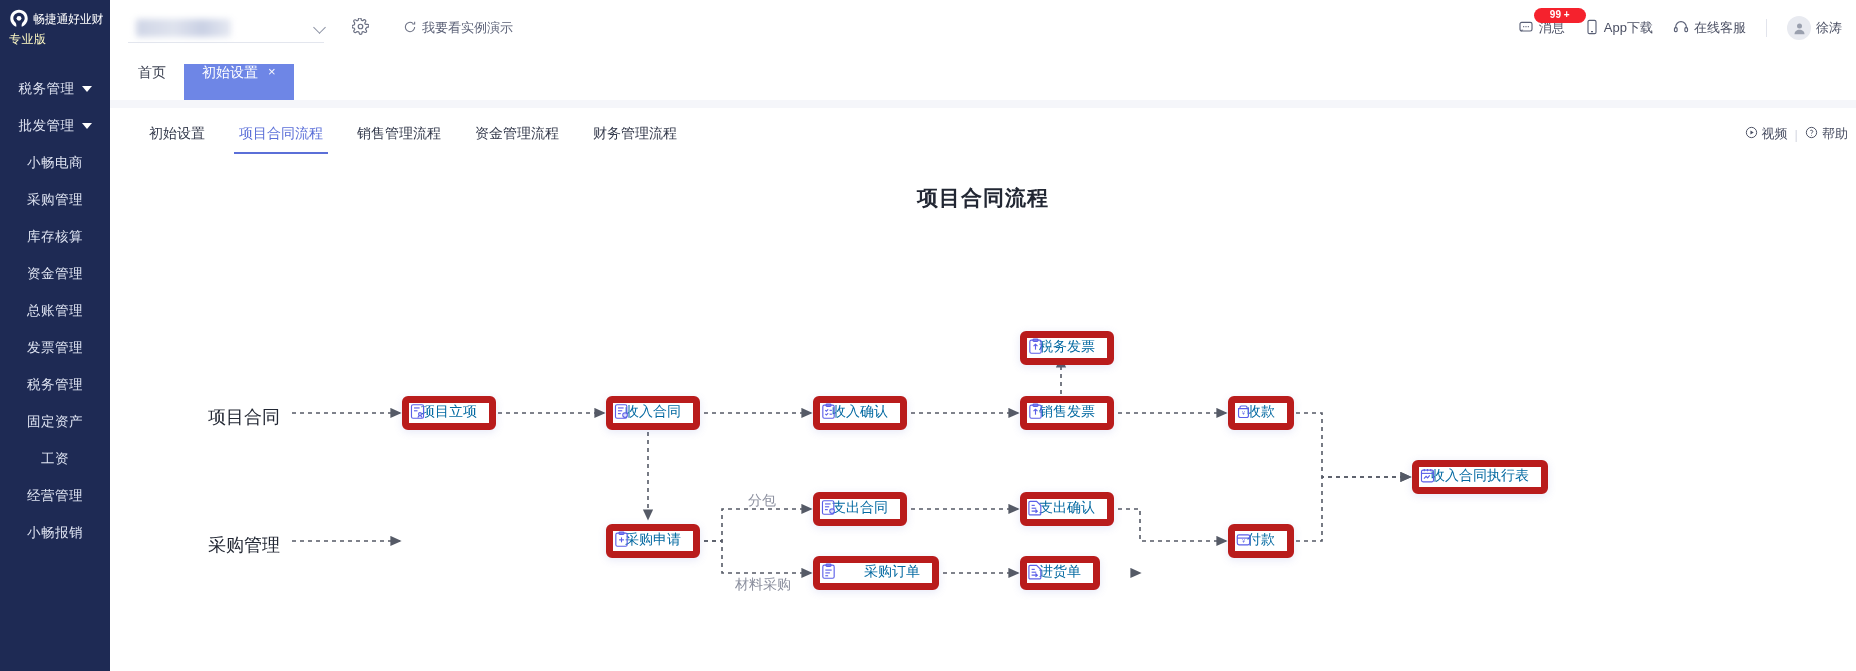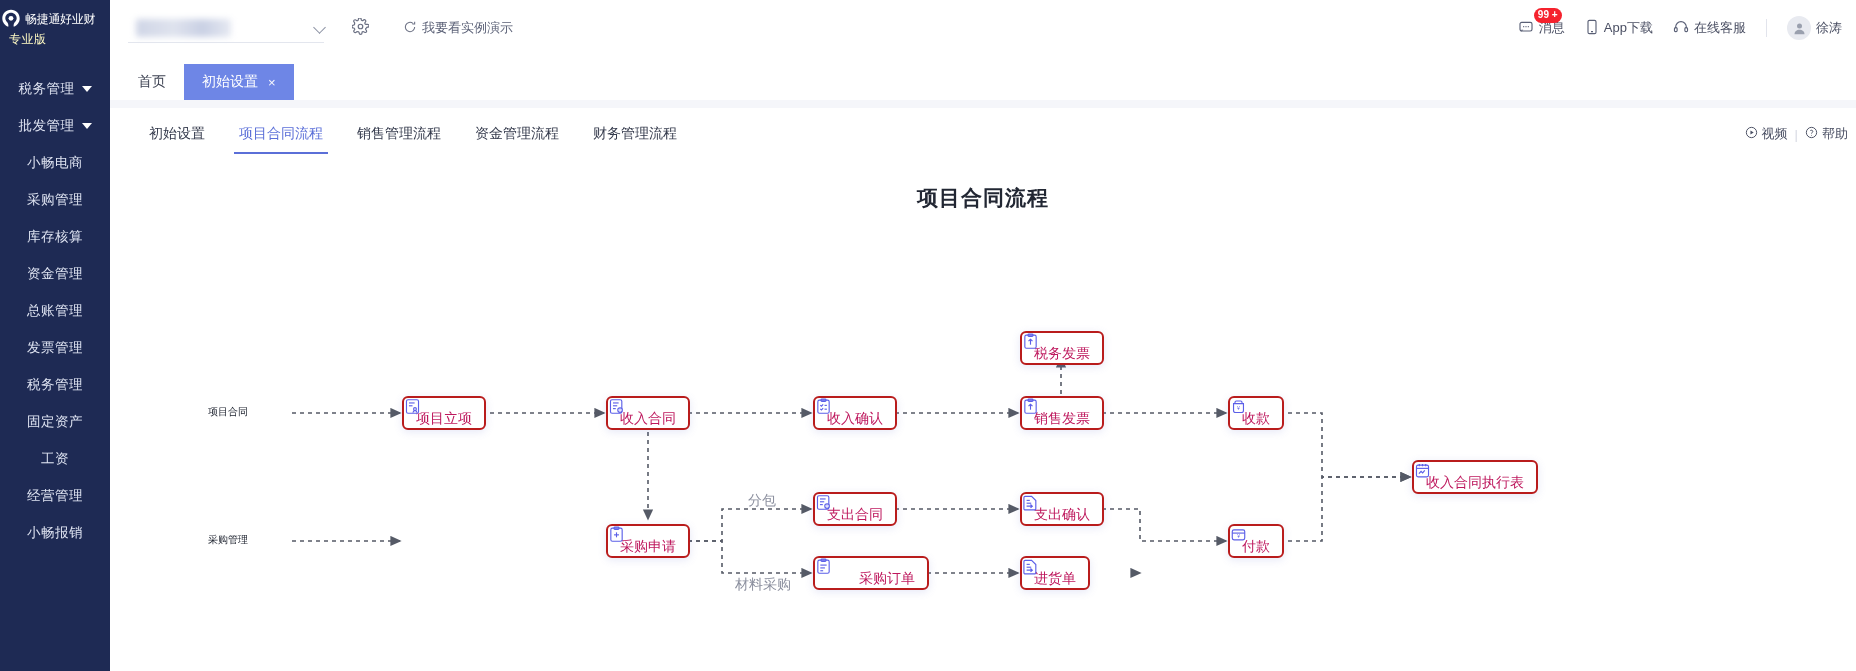--- a/index.html
+++ b/index.html
@@ -10,21 +10,21 @@
     background: #ffffff; overflow: hidden;
   }
   .app { position: relative; width: 1856px; height: 671px; display: flex; }
 
   
   .sidebar {
     width: 110px; height: 671px; background: #1e2a54;
     flex: 0 0 110px; position: relative; overflow: hidden;
   }
   .brand { height: 56px; padding: 8px 0 0 0; position: relative; }
-  .brand-row { display: flex; align-items: center; }
+  .brand-row { display: flex; align-items: center; padding-left: 8px; }
   .brand-logo {
     width: 22px; height: 22px; flex: 0 0 22px; position: relative;
   }
   .brand-name {
     color: #ffffff; font-size: 12px; white-space: nowrap;
     margin-left: 3px; letter-spacing: -0.3px;
   }
   .brand-sub {
     color: #fef9c3; font-size: 12px; padding-left: 9px; margin-top: 1px;
     letter-spacing: 0.5px;
@@ -72,36 +72,36 @@
     margin-left: 34px; display: flex; align-items: center; gap: 5px;
     color: #5a6076; font-size: 13px; cursor: pointer;
   }
   .topbar-right {
     margin-left: auto; display: flex; align-items: center; gap: 20px;
     color: #4a4f63; font-size: 13px;
   }
   .tb-item { display: flex; align-items: center; gap: 5px; cursor: pointer; position: relative; }
   .badge {
     position: absolute; left: 16px; top: -11px; background: #f5222d; color: #fff;
-    font-size: 10px; line-height: 14px; height: 15px; padding: 0 4px;
+    font-size: 10px; line-height: 14px; height: 15px; padding: 0 16px;
     border-radius: 8px; font-weight: bold; white-space: nowrap;
   }
   .vdiv { width: 1px; height: 18px; background: #e2e4ec; }
   .avatar {
     width: 24px; height: 24px; border-radius: 50%; background: #e8eaf0;
     display: flex; align-items: center; justify-content: center;
   }
 
   
   .tabstrip {
     height: 44px; background: #ffffff; display: flex; align-items: flex-end;
     padding-left: 10px; border-bottom: none; position: relative;
   }
   .tab {
-    height: 36px; padding: 0 18px; display: flex; align-items: center;
+    height: 36px; padding: 0 18px; display: flex; align-items: flex-start;
     font-size: 14px; color: #3d4252; cursor: pointer; position: relative;
   }
   .tab.active { background: #6e86e6; color: #ffffff; }
   .tab .tclose { margin-left: 10px; font-size: 13px; opacity: 0.95; }
 
   
   .content {
     flex: 1; background: #ffffff; margin: 8px 0 0 0; position: relative;
     overflow: hidden;
   }
@@ -127,28 +127,28 @@
 
   .diagram-title {
     text-align: center; font-size: 21px; color: #222733; margin-top: 24px;
     letter-spacing: 1px;
   }
 
   
   .canvas { position: relative; width: 100%; height: 420px; margin-top: 10px; }
   .canvas svg { position: absolute; left: 0; top: 0; }
   .row-label {
-    position: absolute; font-size: 10px; color: #222733; white-space: nowrap;
+    position: absolute; font-size: 18px; color: #222733; white-space: nowrap;
   }
   .node {
     position: absolute; height: 34px; background: #ffffff;
-    border: 2px solid #b91c1c; border-radius: 6px;
+    border: 7px solid #b91c1c; border-radius: 6px;
     box-shadow: 0 2px 8px rgba(99,112,205,0.16);
-    display: flex; align-items: flex-end; gap: 7px; padding: 0 12px;
-    font-size: 14px; color: #be185d; cursor: pointer; white-space: nowrap;
+    display: flex; align-items: flex-start; gap: 7px; padding: 0 12px;
+    font-size: 14px; color: #0369a1; cursor: pointer; white-space: nowrap;
   }
   .node .ic { width: 17px; height: 17px; flex: 0 0 17px; display: block; }
   .edge-label {
     position: absolute; font-size: 14px; color: #8b8f9e; white-space: nowrap;
   }
   
   .scroll-track {
     position: absolute; right: 0; top: 0; width: 6px; height: 671px;
     background: transparent;
   }

